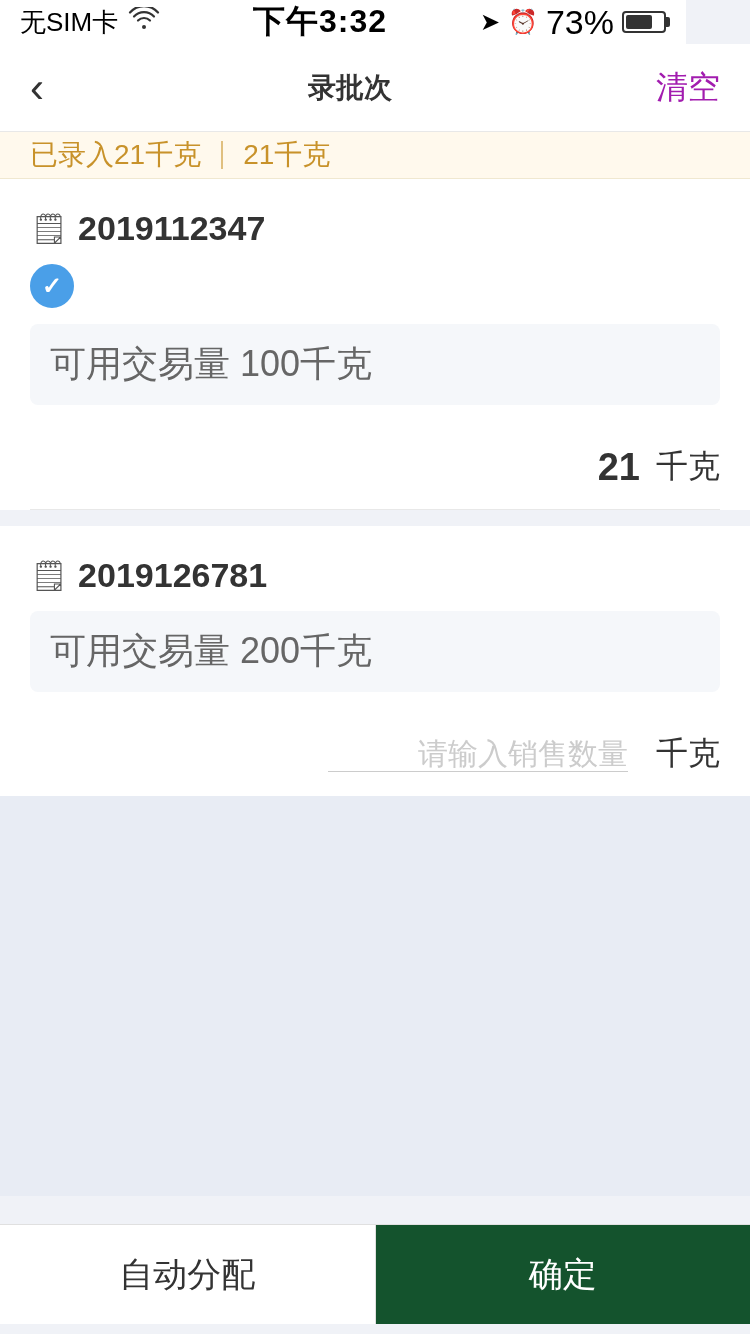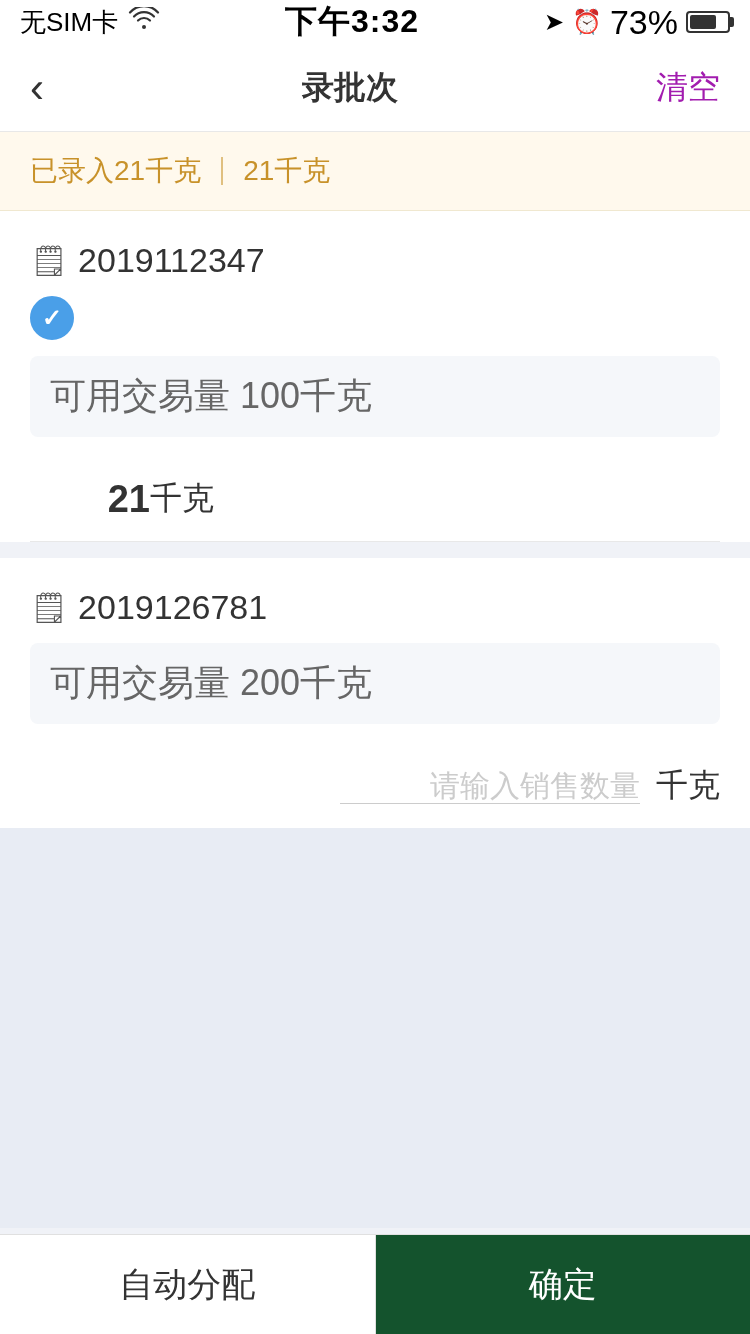--- a/index.html
+++ b/index.html
@@ -7,21 +7,21 @@
     body {
       width: 750px;
       min-height: 1334px;
       font-family: -apple-system, 'PingFang SC', 'Helvetica Neue', sans-serif;
       background: #f0f2f7;
       overflow-x: hidden;
     }
 
     
     .status-bar {
-      width: 750px;
+      width: 686px;
       height: 44px;
       background: #fff;
       display: flex;
       align-items: center;
       justify-content: space-between;
       padding: 0 20px;
       font-size: 28px;
     }
     .status-left {
       display: flex;
@@ -80,34 +80,34 @@
       padding: 0 30px;
       border-bottom: 1px solid #e8e8e8;
     }
     .nav-back {
       font-size: 42px;
       color: #333;
       cursor: pointer;
       line-height: 1;
     }
     .nav-title {
-      font-size: 32px;
+      font-size: 28px;
       font-weight: 600;
       color: #333;
     }
     .nav-action {
       font-size: 32px;
       color: #a21caf;
       cursor: pointer;
     }
 
     
     .info-banner {
       background: #fff9ed;
-      padding: 20px 30px;
+      padding: 4px 30px;
       display: flex;
       align-items: center;
       gap: 20px;
       border-bottom: 1px solid #f0e8d0;
     }
     .info-text {
       font-size: 28px;
       color: #c8922a;
     }
     .info-divider {
@@ -127,21 +127,21 @@
       align-items: center;
       gap: 10px;
       margin-bottom: 16px;
     }
     .batch-icon {
       font-size: 30px;
       color: #555;
     }
     .batch-id {
       font-size: 34px;
-      font-weight: 400;
+      font-weight: 700;
       color: #333;
     }
 
     .batch-date-row {
       display: flex;
       align-items: center;
       gap: 16px;
       margin-bottom: 16px;
     }
     .radio-circle {
@@ -174,21 +174,22 @@
       border-radius: 8px;
       padding: 16px 20px;
       margin: 0 0 20px 0;
       font-size: 36px;
       color: #666;
     }
 
     .quantity-row {
       display: flex;
       align-items: center;
-      gap: 0;
+      justify-content: flex-end;
+      gap: 16px;
       padding: 20px 0;
       border-bottom: 1px solid #e8e8e8;
     }
     .quantity-input {
       font-size: 38px;
       color: #333;
       font-weight: 600;
       text-align: right;
       background: none;
       border: none;
@@ -213,40 +214,40 @@
     
     .batch-item-2 {
       background: #fff;
       padding: 30px 30px 0 30px;
     }
 
     .quantity-row-placeholder {
       display: flex;
       align-items: center;
       justify-content: flex-end;
-      gap: 16px;
+      gap: 28px;
       padding: 20px 0;
       position: relative;
     }
     .qty-unit {
       font-size: 32px;
       color: #333;
     }
 
     
     .empty-area {
       background: #e8ecf4;
       flex: 1;
       min-height: 400px;
     }
 
     
     .bottom-bar {
       position: fixed;
-      bottom: 0;
+      bottom: 10px;
       left: 0;
       width: 750px;
       height: 100px;
       display: flex;
       background: #fff;
       border-top: 1px solid #e0e0e0;
     }
     .btn-auto {
       flex: 1;
       background: #fff;

